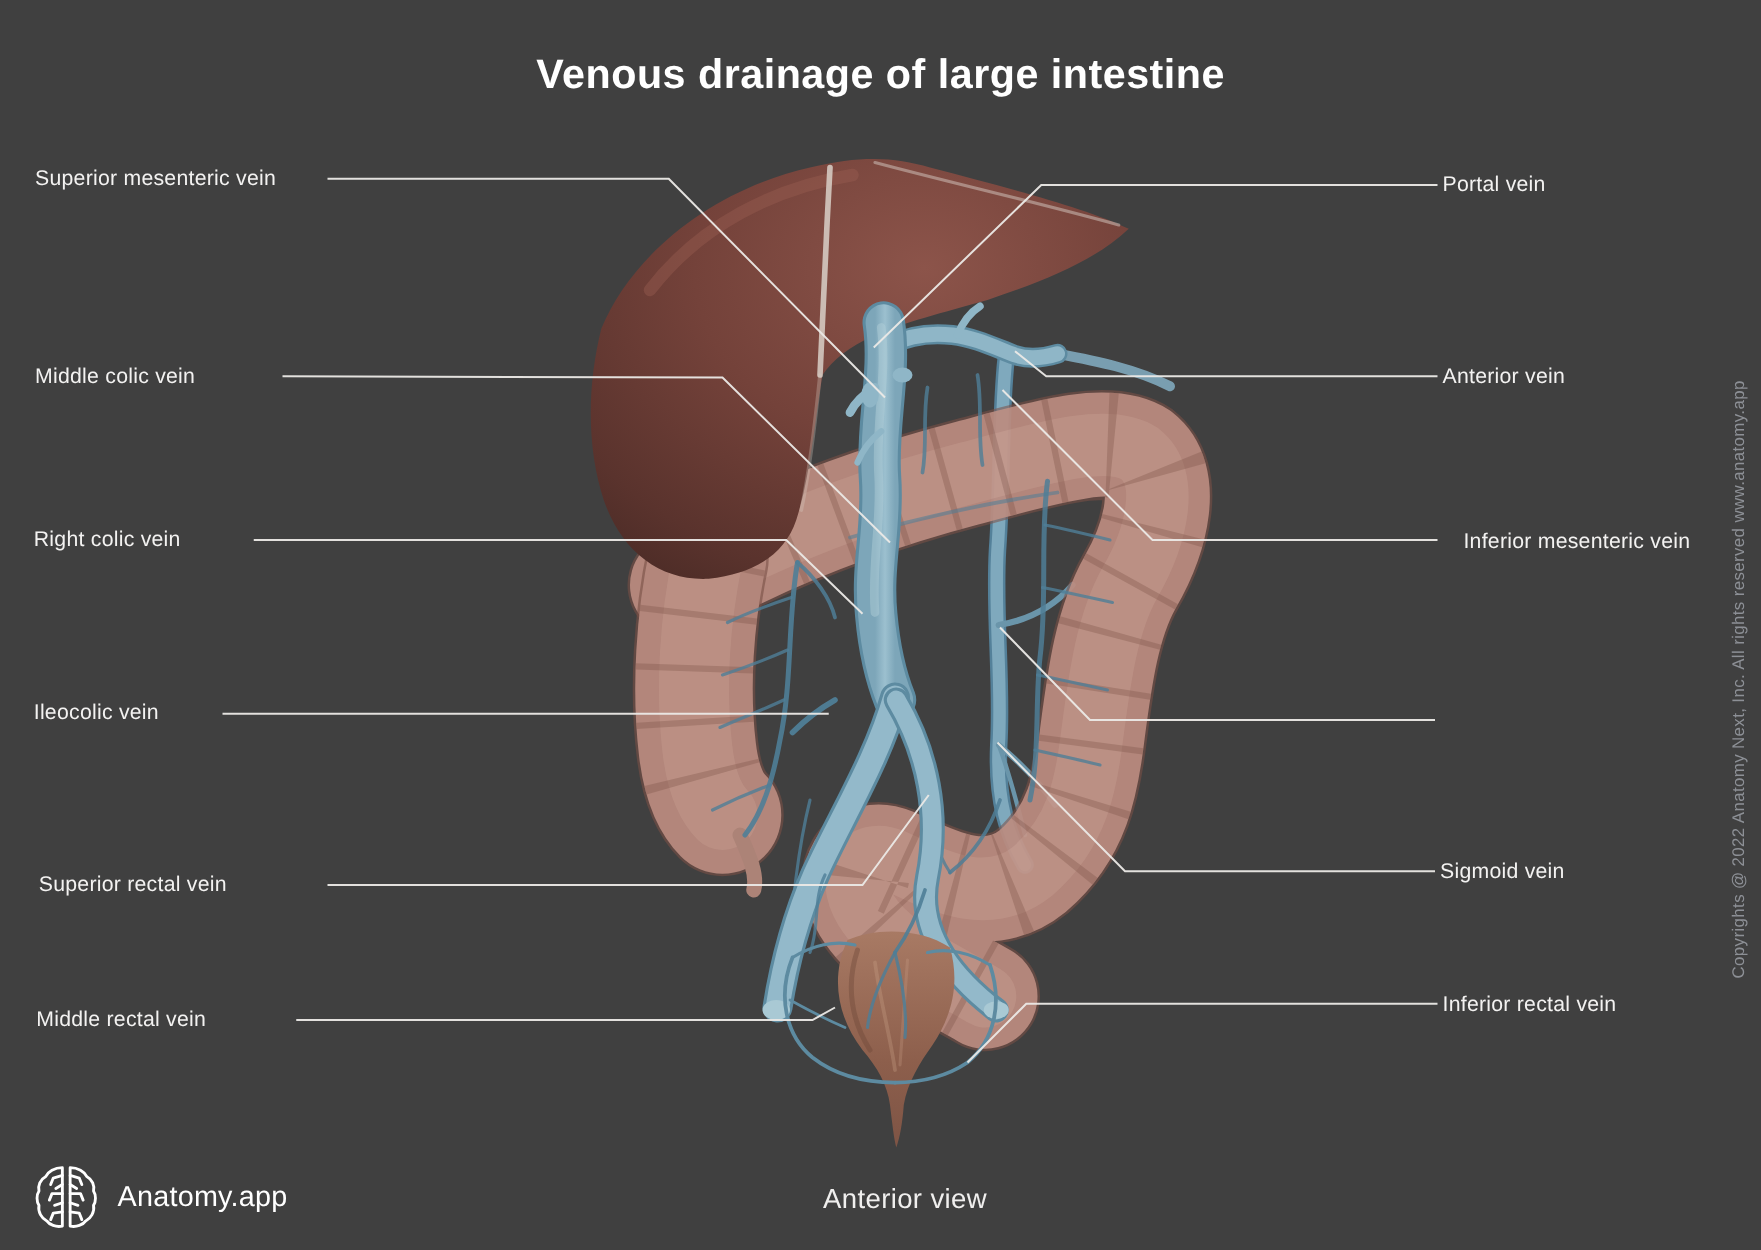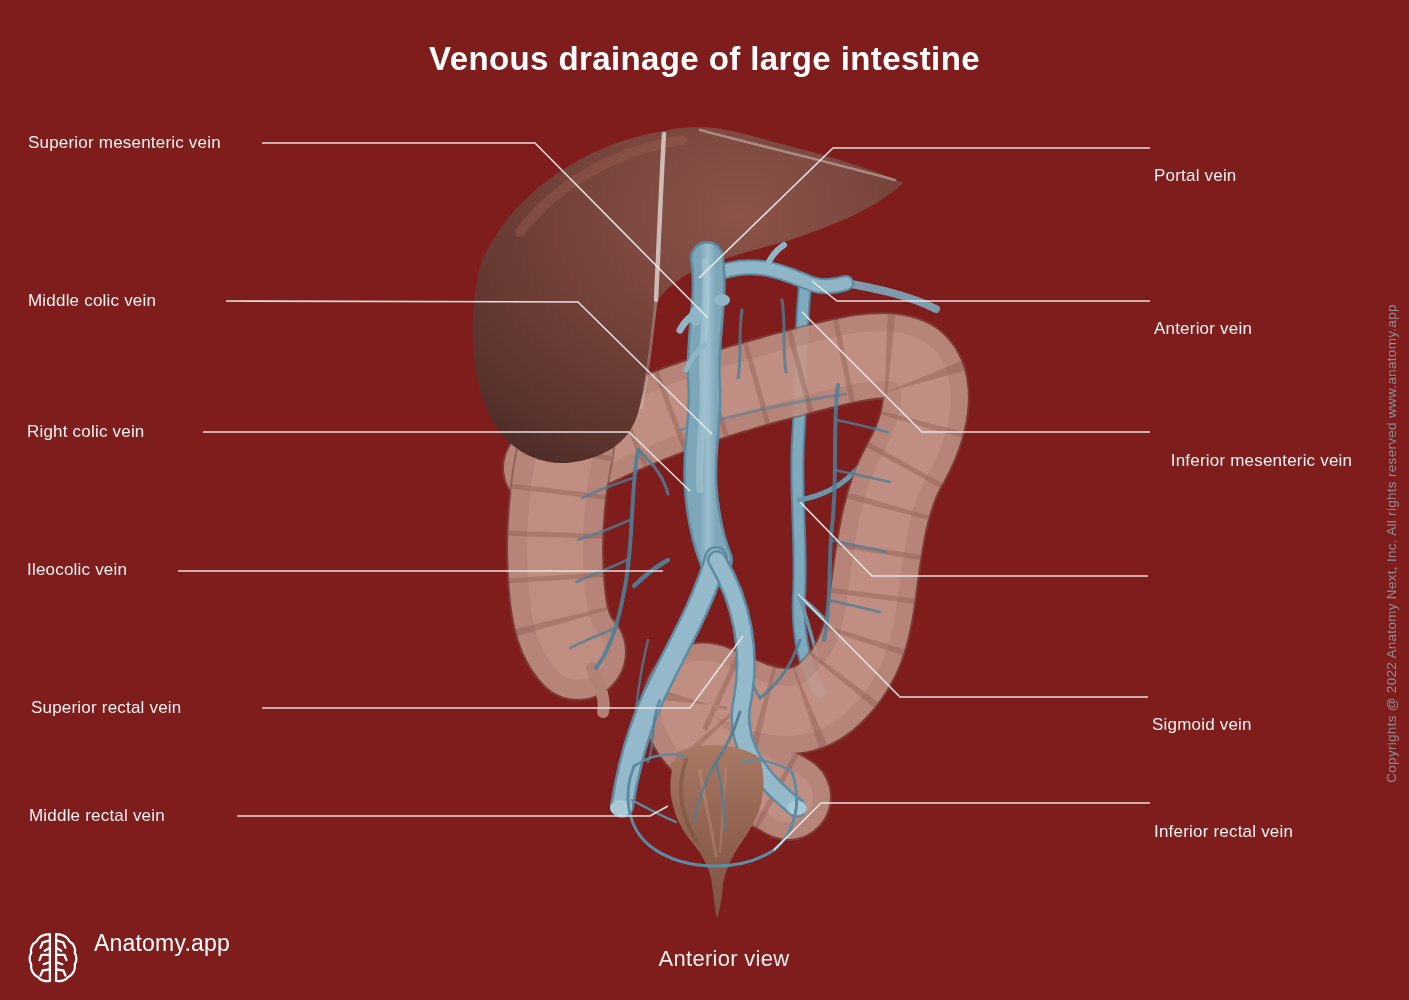--- a/index.html
+++ b/index.html
@@ -1,36 +1,36 @@
 <!DOCTYPE html>
 <html><head>
 <meta charset="utf-8">
 <style>
   html,body{margin:0;padding:0;background:#101216;}
   .stage{
     position:relative;width:1409px;height:1000px;overflow:hidden;
-    background:#7f1d1d;
+    background:#404040;
     font-family:"Liberation Sans", sans-serif;
   }
   .art{position:absolute;left:0;top:0;width:1409px;height:1000px;}
   .page-title{
     position:absolute;left:0;right:0;top:40px;text-align:center;
     color:#ffffff;font-size:33px;font-weight:700;letter-spacing:.4px;
   }
   .lbl{
     position:absolute;color:#f3f2f1;font-size:17px;font-weight:400;
     line-height:28px;letter-spacing:.2px;
   }
-  .lbl.right{text-align:left;margin-top:28px;}
+  .lbl.right{text-align:left;}
   .view-caption{
     position:absolute;left:724px;top:946px;transform:translateX(-50%);
     color:#f0efee;font-size:22px;letter-spacing:.3px;white-space:nowrap;
   }
   .brand{
-    position:absolute;left:28px;top:930px;display:flex;gap:16px;
+    position:absolute;left:28px;top:930px;display:flex;align-items:center;gap:16px;
   }
   .brand-name{color:#ffffff;font-size:23px;font-weight:500;letter-spacing:.2px;}
   .copyright{
     position:absolute;left:1092px;top:535px;width:600px;height:17px;
     transform:rotate(-90deg);
     color:#8d9096;font-size:13.5px;letter-spacing:.3px;text-align:center;white-space:nowrap;
   }
 </style>
 </head>
 <body>

